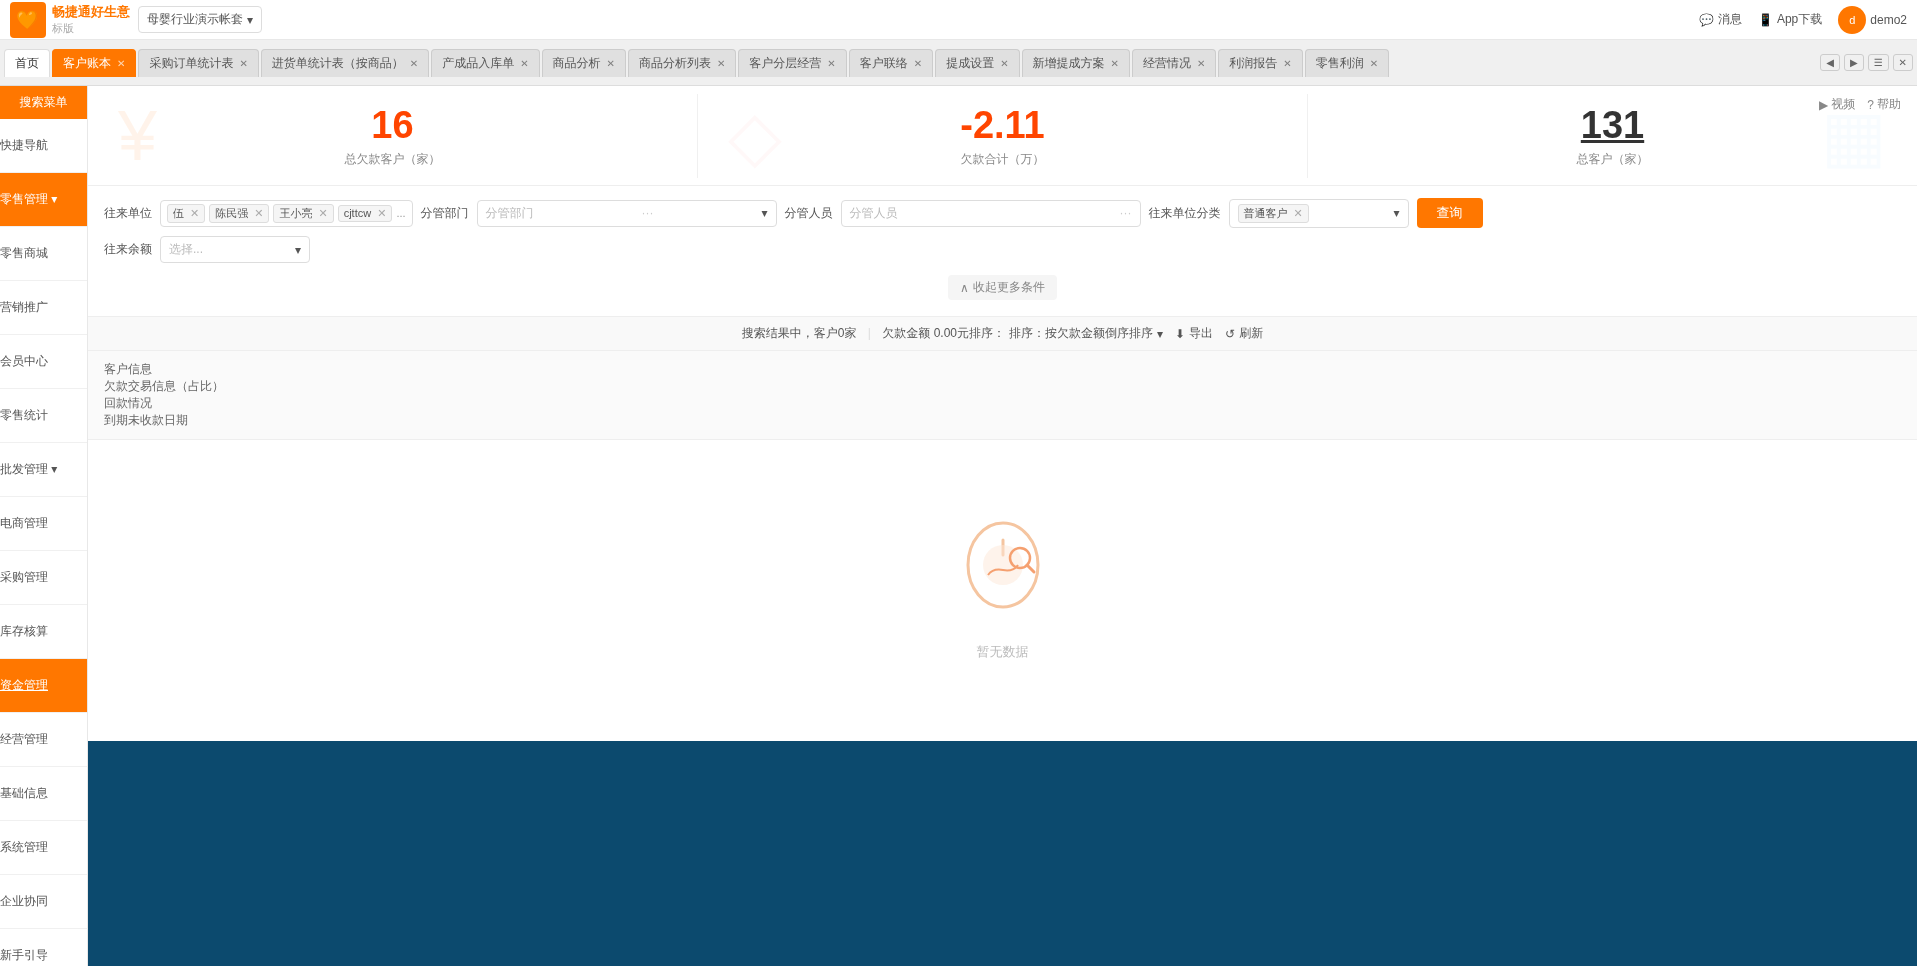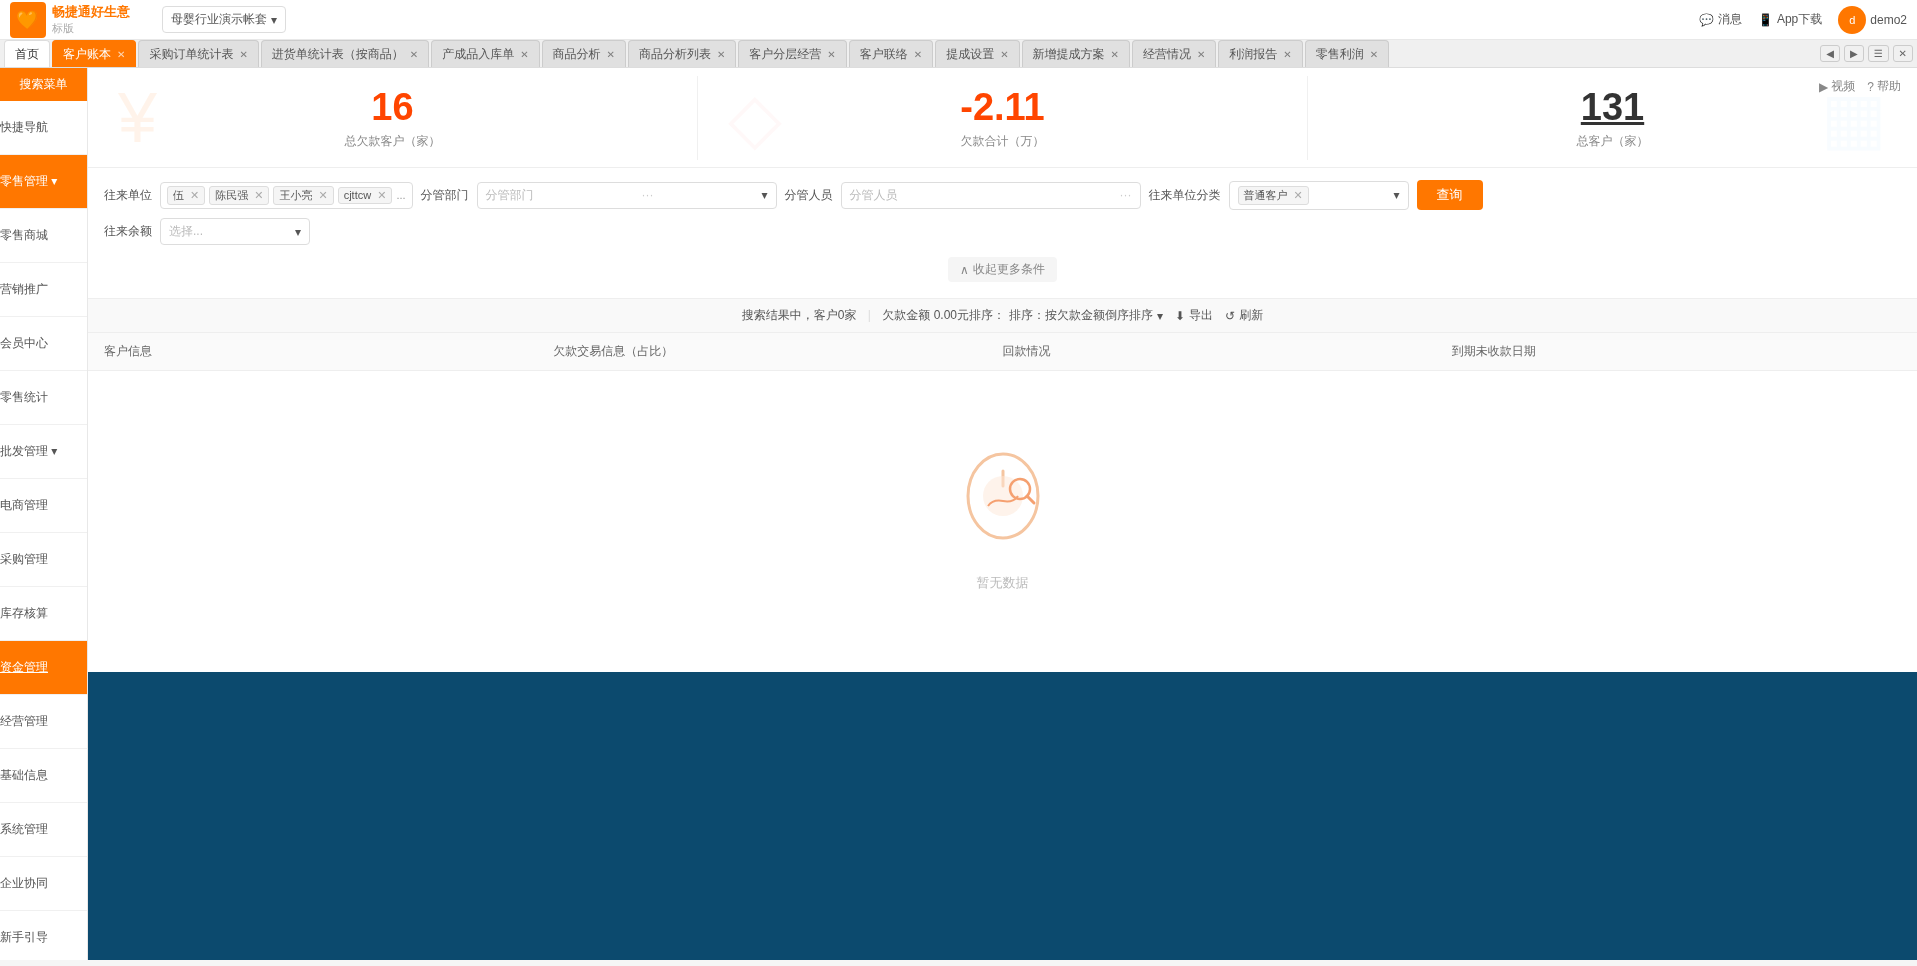--- a/index.html
+++ b/index.html
@@ -6,28 +6,28 @@
     body { background: #f5f5f5; font-size: 13px; color: #333; overflow: hidden; }
 
     
     .top-bar {
       display: flex; align-items: center; background: #fff; height: 40px; padding: 0 10px;
       border-bottom: 1px solid #e8e8e8; justify-content: space-between;
     }
     .top-bar-left { display: flex; align-items: center; gap: 8px; }
     .logo-area { display: flex; align-items: center; gap: 6px; }
     .logo-icon { width: 36px; height: 36px; background: #ff7700; border-radius: 4px; display: flex; align-items: center; justify-content: center; color: #fff; font-size: 18px; }
-    .dropdown-btn { display: flex; align-items: center; gap: 4px; padding: 4px 8px; border: 1px solid #ddd; border-radius: 4px; background: #fff; cursor: pointer; font-size: 12px; color: #555; margin-left: 24px; }
+    .dropdown-btn { display: flex; align-items: center; gap: 4px; padding: 4px 8px; border: 1px solid #ddd; border-radius: 4px; background: #fff; cursor: pointer; font-size: 12px; color: #555; }
     .top-bar-right { display: flex; align-items: center; gap: 16px; }
     .top-right-item { display: flex; align-items: center; gap: 4px; font-size: 12px; color: #555; cursor: pointer; }
     .avatar { width: 28px; height: 28px; border-radius: 50%; background: #ff7700; display: flex; align-items: center; justify-content: center; color: #fff; font-size: 11px; }
 
     
     .tab-bar {
-      display: flex; align-items: center; background: #f0f0f0; height: 28px; padding: 0 4px;
+      display: flex; align-items: center; background: #f0f0f0; height: 46px; padding: 0 4px;
       border-bottom: 1px solid #ddd; overflow: hidden; gap: 2px;
     }
     .tab {
       display: flex; align-items: center; gap: 4px; padding: 0 10px; height: 28px; 
       border-radius: 4px 4px 0 0; cursor: pointer; font-size: 12px; white-space: nowrap;
       background: #e0e0e0; color: #555; border: 1px solid #ccc; border-bottom: none;
     }
     .tab.active { background: #ff7700; color: #fff; border-color: #ff7700; }
     .tab .close-btn { font-size: 10px; cursor: pointer; opacity: 0.7; margin-left: 2px; }
     .tab-controls { display: flex; align-items: center; gap: 4px; margin-left: auto; }
@@ -73,21 +73,21 @@
     .query-btn { background: #ff7700; color: #fff; border: none; border-radius: 4px; padding: 6px 20px; font-size: 13px; cursor: pointer; }
 
     
     .results-bar { display: flex; align-items: center; justify-content: center; padding: 8px 16px; background: #f9f9f9; border-bottom: 1px solid #eee; font-size: 12px; color: #555; }
     .results-actions { display: flex; align-items: center; gap: 12px; }
     .results-action { display: flex; align-items: center; gap: 4px; cursor: pointer; color: #555; }
     .sort-select { display: flex; align-items: center; gap: 4px; cursor: pointer; color: #555; }
 
     
     .data-table { width: 100%; background: #fff; }
-    .table-header { display: flex; padding: 10px 16px; background: #fafafa; border-bottom: 1px solid #eee; font-size: 12px; color: #666; font-weight: 500; }
+    .table-header { display: flex; padding: 10px 16px; background: #fafafa; border-bottom: 1px solid #eee; font-size: 12px; color: #666; font-weight: 500; flex-direction: column; }
     .col-customer { flex: 3; }
     .col-debt { flex: 3; }
     .col-repay { flex: 3; }
     .col-date { flex: 3; }
 
     
     .empty-state { display: flex; flex-direction: column; align-items: center; justify-content: center; padding: 80px 0; color: #ccc; }
 
     
     .tag-close { cursor: pointer; margin-left: 3px; color: #aaa; }

